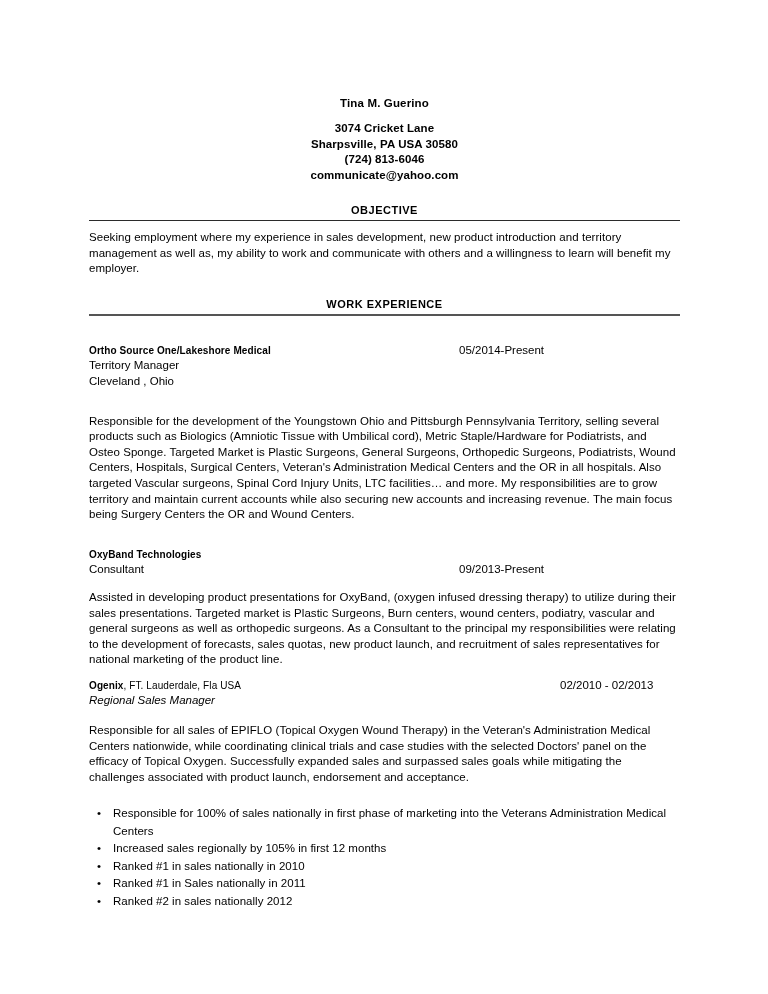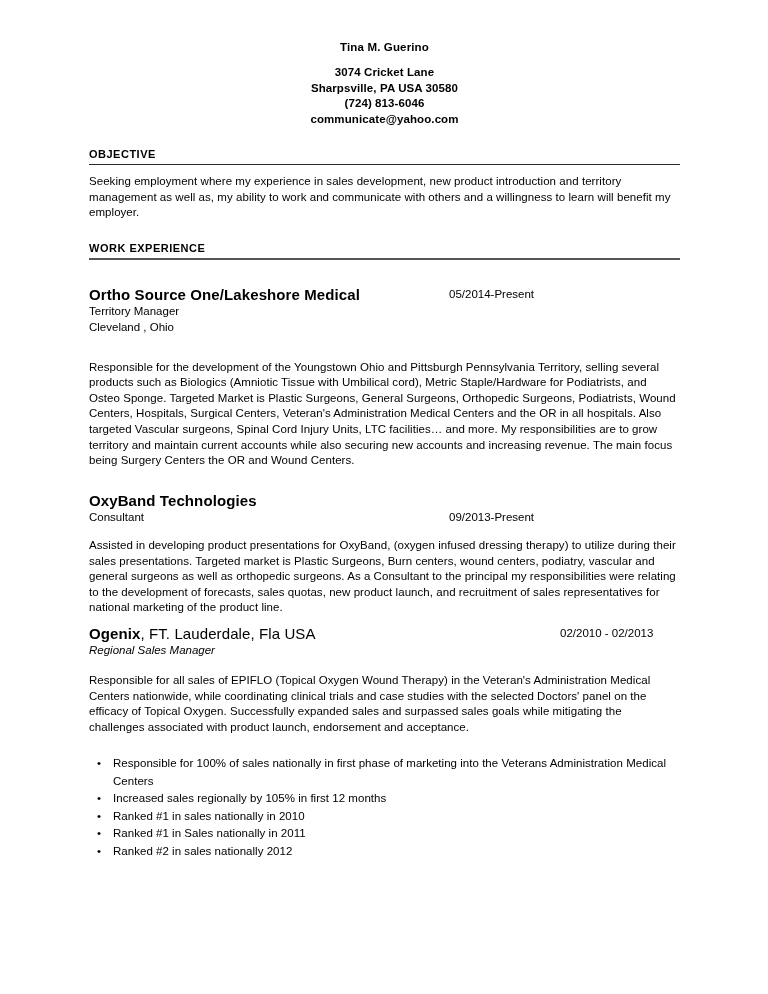--- a/index.html
+++ b/index.html
@@ -13,21 +13,21 @@
     font-family: "Liberation Sans", sans-serif;
     color: #000000;
     -webkit-font-smoothing: none;
   }
   .page {
     position: relative;
     width: 768px;
     height: 994px;
     background: #ffffff;
     box-sizing: border-box;
-    padding: 40px 88px 0 89px;
+    padding: 96px 88px 0 89px;
   }
 
   
   .hdr { text-align: center; }
   .hdr-name {
     font-size: 11.5px;
     font-weight: bold;
     letter-spacing: 0.15px;
     line-height: 14px;
     margin-bottom: 11px;
@@ -42,20 +42,21 @@
   
   .section {
     margin-top: 21px;
   }
   .section-title {
     font-size: 11px;
     font-weight: bold;
     letter-spacing: 0.5px;
     line-height: 13px;
     padding-bottom: 3px;
+    text-align: center;
   }
   .rule {
     height: 0;
     border-top: 1px solid #2b2b2b;
     margin-bottom: 9px;
   }
   .rule.thick {
     border-top: 2px solid #555555;
     margin-bottom: 9px;
   }
@@ -70,40 +71,40 @@
 
   
   .job { position: relative; }
   .job-row {
     position: relative;
     font-size: 11.5px;
     line-height: 15.6px;
   }
   .job-title {
     font-weight: bold;
-    font-size: 15px;
+    font-size: 10px;
     letter-spacing: 0.1px;
     text-align: center;
   }
   .job-title-plain {
     font-weight: normal;
   }
   .job-sub {
     font-size: 11.5px;
     line-height: 15.6px;
   }
   .job-sub.italic { font-style: italic; }
   .job-date {
     position: absolute;
     top: 0;
     font-size: 11.5px;
     line-height: 15.6px;
     white-space: nowrap;
   }
-  .date-col-a { left: 360px; }
+  .date-col-a { left: 370px; }
   .date-col-b { left: 431px; margin-left: 40px; }
 
   
   ul.bullets {
     margin: 0;
     padding: 0;
     list-style: none;
   }
   ul.bullets li {
     position: relative;

